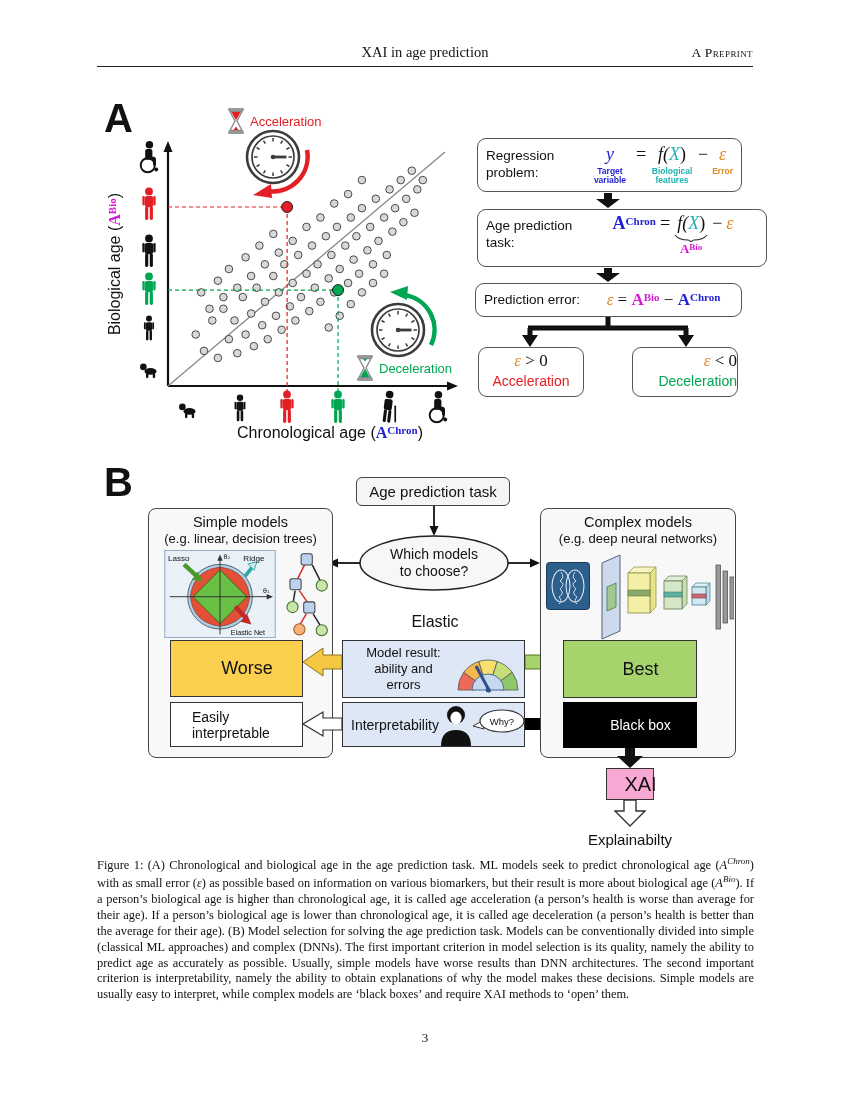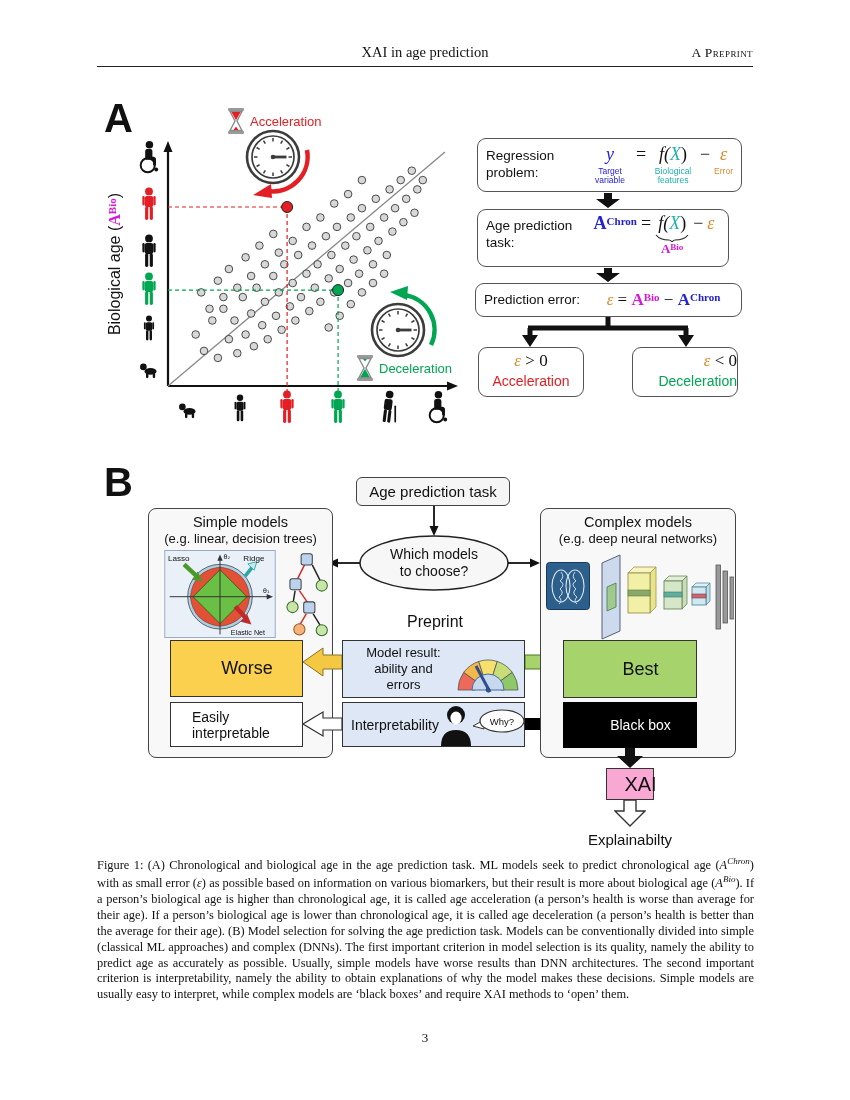--- a/index.html
+++ b/index.html
@@ -11,21 +11,21 @@
   .hdr-right{top:45px;left:553px;width:200px;text-align:right;font-size:13.5px;font-variant:small-caps;letter-spacing:.4px;}
   .hdr-rule{top:66px;left:97px;width:656px;border-top:1.2px solid #222;}
   .panel-label{font-size:40px;font-weight:bold;line-height:1;}
   .rbox{border:1.5px solid #555;border-radius:9px;background:#fff;box-sizing:border-box;}
   .eqbox{display:flex;align-items:center;padding:4px 8px;}
   .eqlabel{width:102px;font-size:13.5px;line-height:1.25;flex-shrink:0;}
   .eqmain{flex:1;display:flex;justify-content:center;align-items:flex-start;gap:4px;}
   .m{font-family:"Liberation Serif",serif;font-size:18px;line-height:1.1;}
   .m i{font-style:italic;}
   .col{display:flex;flex-direction:column;align-items:center;}
-  .sub{font-size:8.5px;line-height:1.1;text-align:center;margin-top:2px;max-width:58px;}
+  .sub{font-size:8.5px;line-height:1.1;text-align:center;margin-top:2px;max-width:58px;font-weight:bold;}
   .sup{font-size:11px;vertical-align:4px;font-weight:bold;}
   .bsup{font-size:9px;vertical-align:3px;font-weight:bold;}
   .bigbox{border:1.4px solid #444;border-radius:8px;background:#f8f8f8;box-sizing:border-box;}
   .cellbox{border:1.4px solid #333;box-sizing:border-box;display:flex;align-items:center;justify-content:center;padding-left:21px;}
   .btitle{text-align:center;line-height:1.25;}
   .btitle .t1{font-size:14.5px;}
   .btitle .t2{font-size:13px;}
   .capt{font-family:"Liberation Serif",serif;font-size:12.4px;line-height:1.28;text-align:justify;color:#111;}
   .capt i{font-style:italic;}
   .capt sup{font-size:9px;font-style:italic;}
@@ -242,20 +242,23 @@
     <use href="#g-clock" transform="translate(298,235)"></use>
     <path d="M 331,250 A 35,35 0 0 0 304,200" fill="none" stroke="#00a651" stroke-width="4.5"></path>
     <polygon points="290,197 308,191 307,205" fill="#00a651"></polygon>
 
     <use href="#g-hg-red" transform="translate(136,26)"></use>
     <use href="#g-hg-green" transform="translate(265,273)"></use>
     <text x="150" y="31" font-size="13" fill="#e31e24">Acceleration</text>
     <text x="279" y="278" font-size="13" fill="#00a651">Deceleration</text>
   </svg>
 
+  <div class="abs" style="left:210px;top:424px;width:240px;text-align:center;font-size:16px;">
+    <span>Chronological age (</span><span class="serif" style="color:#2222d4;font-weight:bold;"><span>A</span><span class="sup">Chron</span></span><span>)</span>
+  </div>
   <div class="abs" style="left:-5px;top:255px;width:240px;text-align:center;font-size:16px;transform:rotate(-90deg);">
     <span>Biological age (</span><span class="serif" style="color:#d818d8;font-weight:bold;"><span>A</span><span class="sup">Bio</span></span><span>)</span>
   </div>
 
   <div class="abs rbox eqbox" style="left:477px;top:138px;width:265px;height:54px;">
     <div class="eqlabel">Regression problem:</div>
     <div class="eqmain">
       <div class="col">
           <span class="m"><i style="color:#2222d4">y</i></span>
           <span class="sub" style="color:#2222d4">Target variable</span>
@@ -274,21 +277,21 @@
           <span class="m"><i style="color:#dd8a2a">ε</i></span>
           <span class="sub" style="color:#dd8a2a">Error</span>
         </div>
     </div>
   </div>
 
   <svg class="abs" style="left:596px;top:193px;" width="24" height="15">
     <polygon points="8,0 16,0 16,6 24,6 12,15 0,6 8,6" fill="#111"></polygon>
   </svg>
 
-  <div class="abs rbox eqbox" style="left:477px;top:209px;width:252px;height:58px;align-items:flex-start;">
+  <div class="abs rbox eqbox" style="left:477px;top:209px;width:290px;height:58px;align-items:flex-start;">
     <div class="eqlabel" style="margin-top:4px;">Age prediction task:</div>
     <div class="eqmain">
       <span class="m" style="color:#2222d4;font-weight:bold;"><span>A</span><span class="sup">Chron</span></span>
       <span class="m">=</span>
       <div class="col">
         <span class="m"><i>f(</i><i style="color:#1fb0b0">X</i><span>)</span></span>
         <svg width="34" height="8">
             <path d="M1,1 C5,6 10,6 14,6 C15.5,6 16.5,6.5 17,9 C17.5,6.5 18.5,6 20,6 C24,6 29,6 33,1" stroke="#222" fill="none" stroke-width="1.1"></path>
           </svg>
         <span class="serif" style="color:#d818d8;font-size:13px;font-weight:bold;line-height:1;"><span>A</span><span class="bsup">Bio</span></span>
@@ -391,21 +394,21 @@
     <circle cx="40" cy="39" r="6.5" fill="#c8e6a8" stroke="#3a6a2a" stroke-width="1.2"></circle>
     <circle cx="6" cy="64" r="6.5" fill="#c8e6a8" stroke="#3a6a2a" stroke-width="1.2"></circle>
     <rect x="19" y="58" width="13" height="13" rx="2.5" fill="#bcd3f0" stroke="#444" stroke-width="1.2"></rect>
     <circle cx="14" cy="90" r="6.5" fill="#f5b27a" stroke="#9a5a20" stroke-width="1.2"></circle>
     <circle cx="40" cy="91" r="6.5" fill="#c8e6a8" stroke="#3a6a2a" stroke-width="1.2"></circle>
   </svg>
 
   <div class="abs cellbox" style="left:170px;top:640px;width:133px;height:57px;background:#fbd04e;font-size:18px;">Worse</div>
   <div class="abs cellbox" style="left:170px;top:702px;width:133px;height:45px;background:#fff;font-size:14px;">Easily interpretable</div>
 
-  <div class="abs" style="left:395px;top:613px;width:80px;text-align:center;font-size:16px;">Preprint</div>
+  <div class="abs" style="left:395px;top:613px;width:80px;text-align:center;font-size:16px;">Elastic</div>
 
   <div class="abs cellbox" style="left:342px;top:640px;width:183px;height:58px;background:#dde7f5;justify-content:flex-start;padding-left:8px;">
     <div style="font-size:13px;line-height:1.25;text-align:center;width:105px;">
       <div>Model result:</div>
         <div>ability and</div>
         <div>errors</div>
     </div>
     <svg width="64" height="50">
       <path d="M2,46 A30,30 0 0 1 7.73,28.36 L21.48,38.36 A13,13 0 0 0 19,46 Z" fill="#ed6a5a" stroke="#555" stroke-width="0.8"></path>
       <path d="M7.73,28.36 A30,30 0 0 1 22.73,17.47 L27.98,33.64 A13,13 0 0 0 21.48,38.36 Z" fill="#f2b84b" stroke="#555" stroke-width="0.8"></path>

